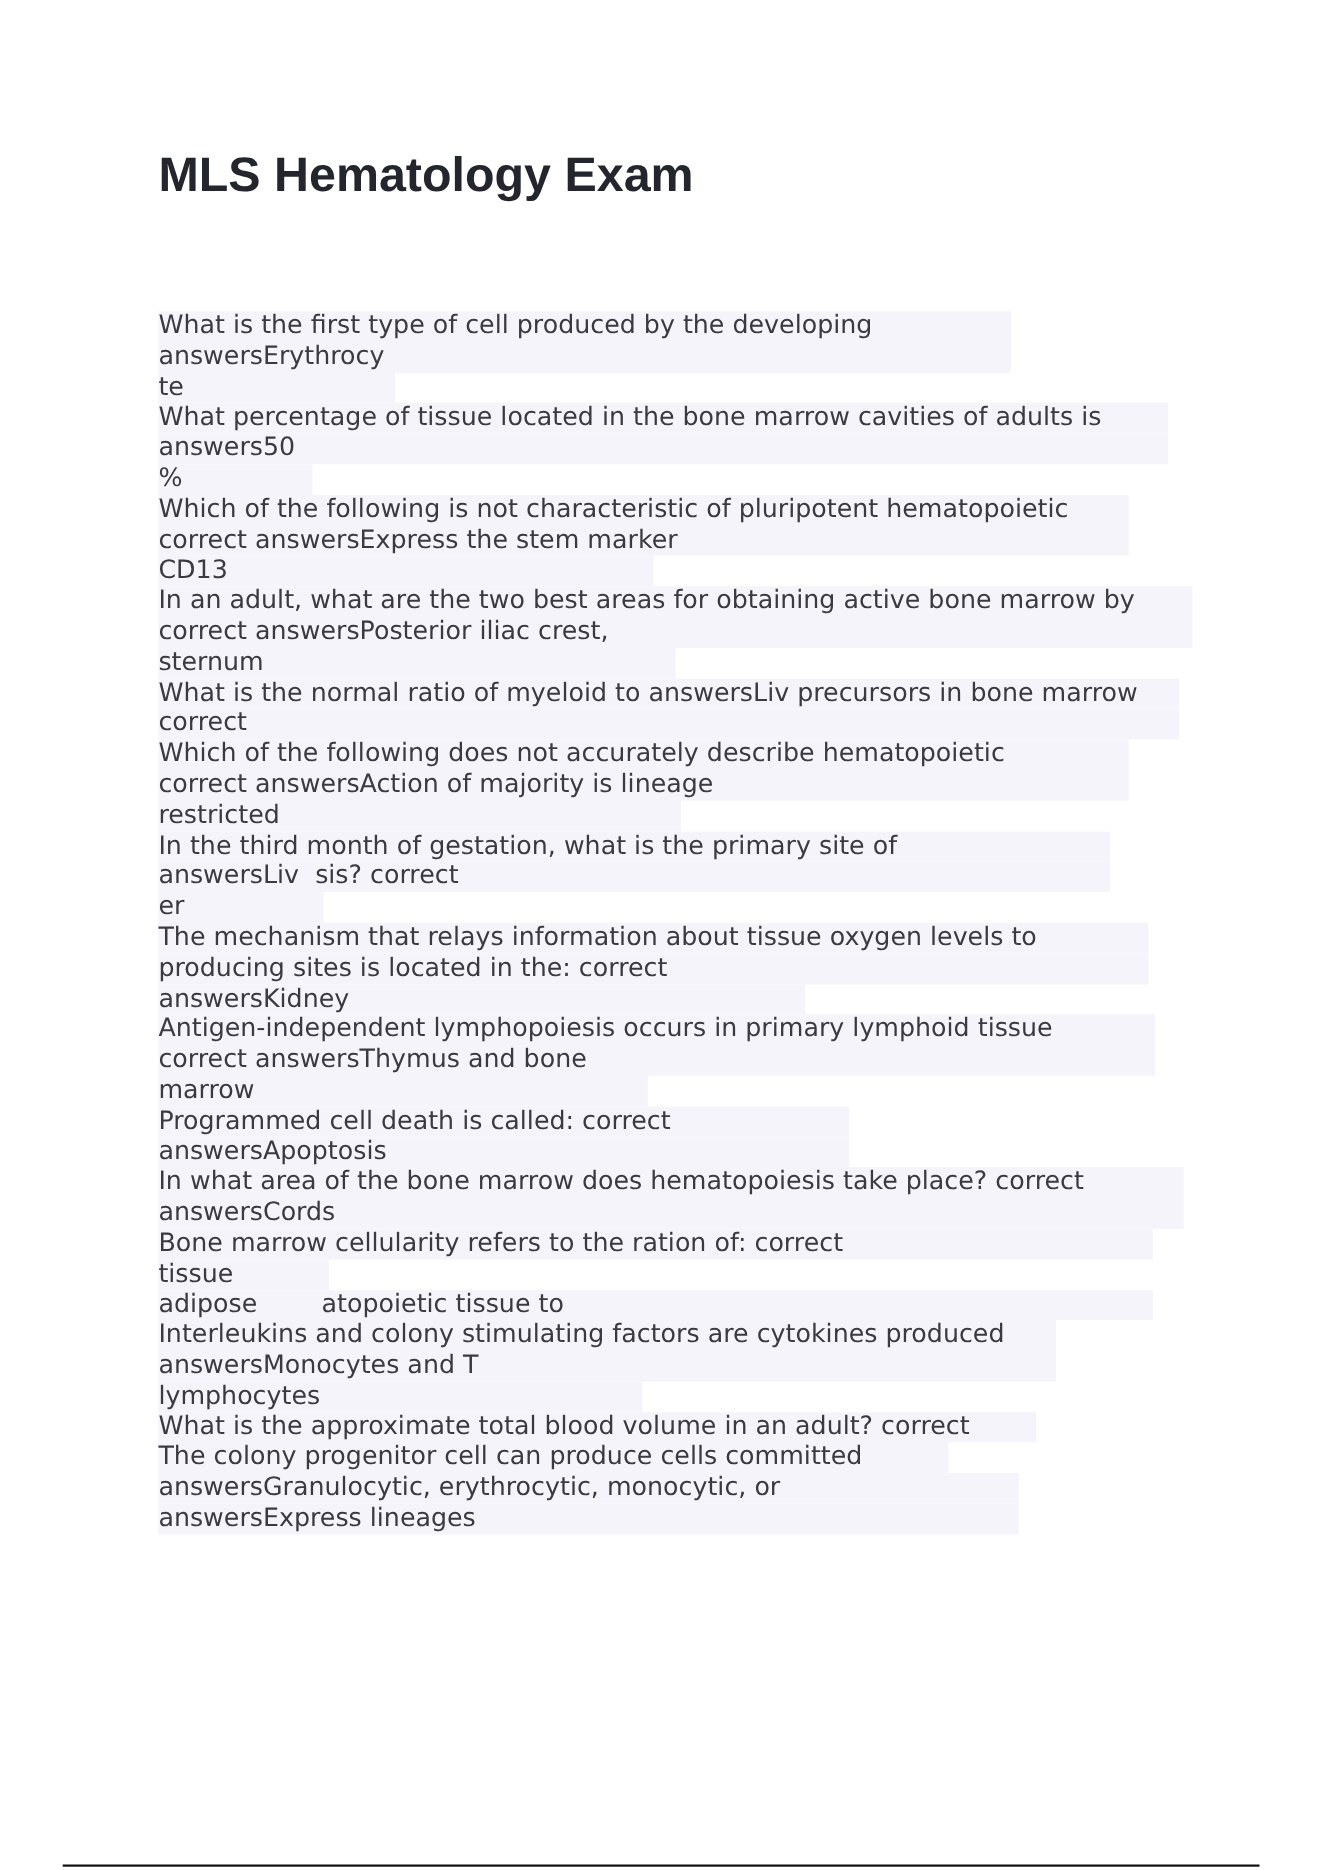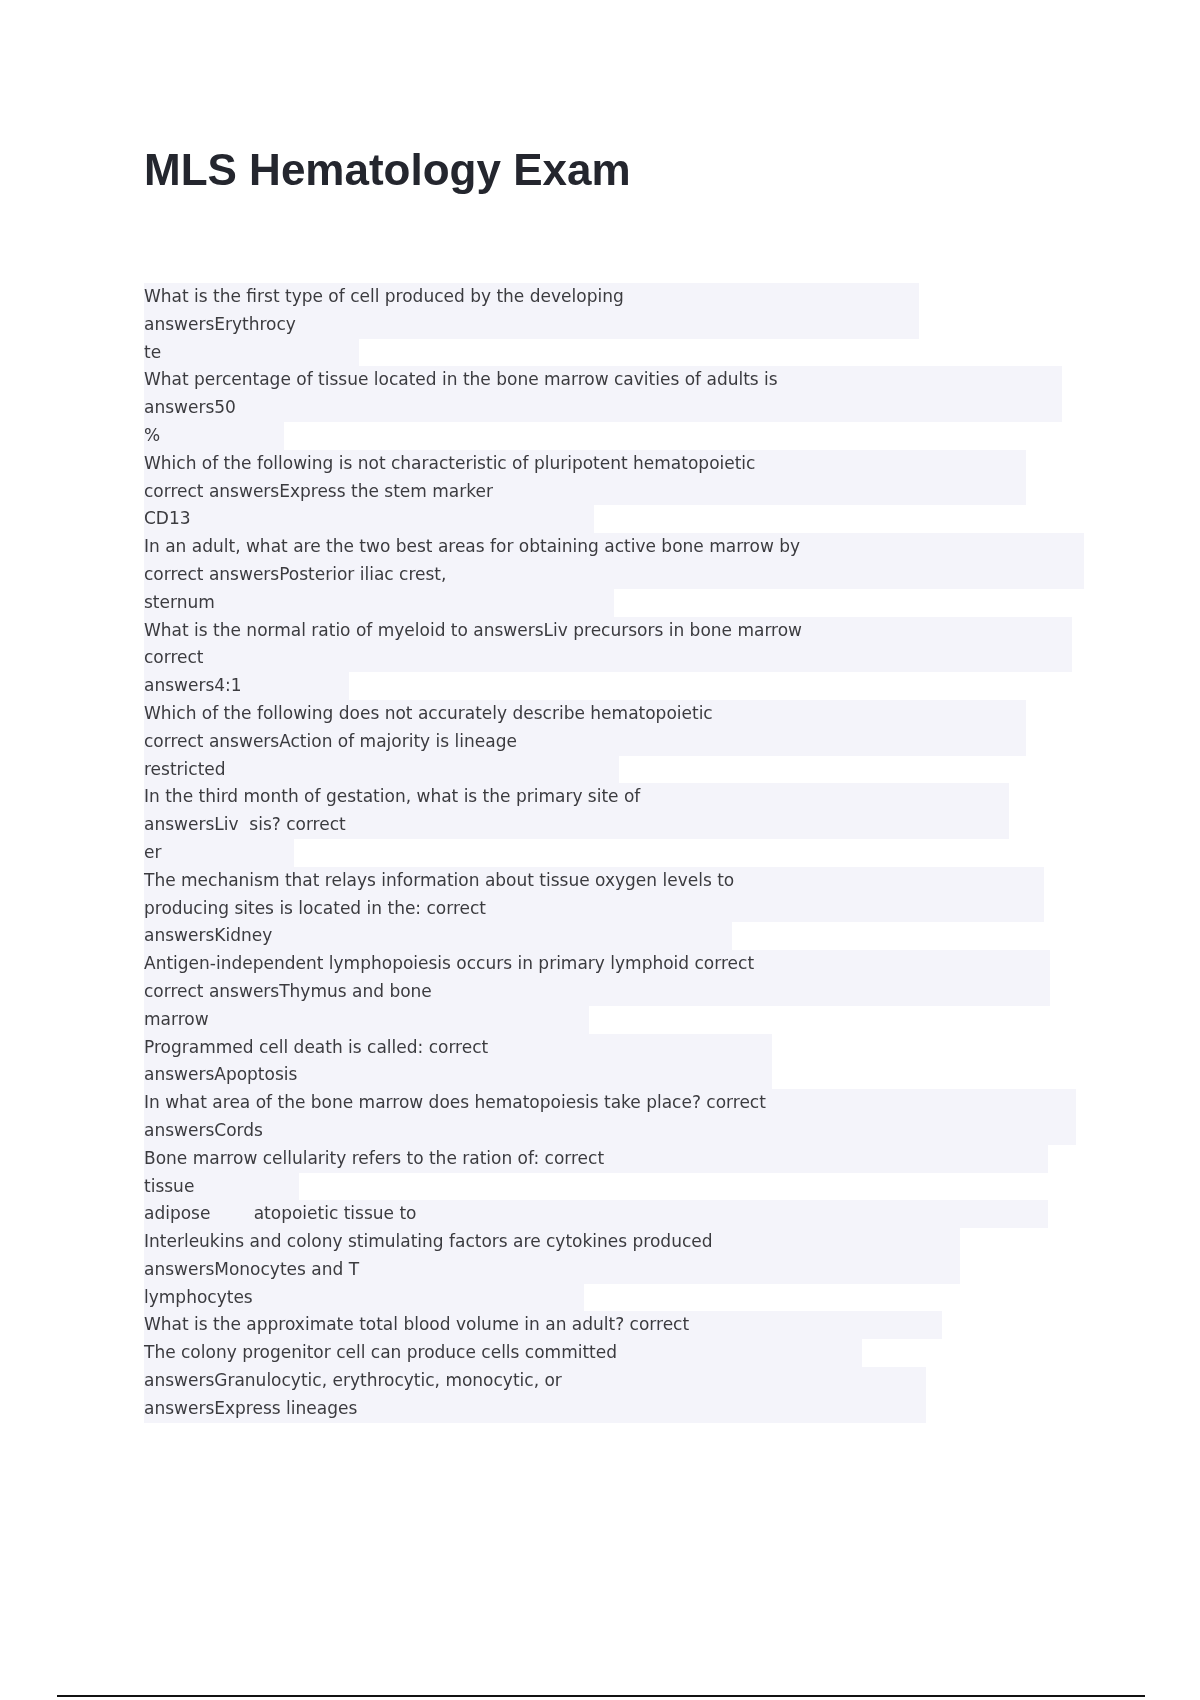--- a/index.html
+++ b/index.html
@@ -11,21 +11,21 @@
       width: 1200px;
       height: 1700px;
       position: relative;
       overflow: hidden;
       font-family: "DejaVu Sans", sans-serif;
       color: #3b3b3f;
     }
     .page-title {
       position: absolute;
       left: 144px;
-      top: 144px;
+      top: 134px;
       margin: 0;
       font-family: "Liberation Sans", sans-serif;
       font-weight: bold;
       font-size: 44px;
       line-height: 52px;
       color: #24262e;
       letter-spacing: 0px;
     }
     .content {
       position: absolute;
@@ -33,21 +33,21 @@
       top: 283px;
       width: 940px;
     }
     .qa-block {
       position: relative;
     }
     .qa-line {
       display: block;
       height: 27.8px;
       line-height: 27.8px;
-      font-size: 17px;
+      font-size: 23px;
       white-space: pre;
       position: relative;
     }
     .qa-line .hl {
       position: absolute;
       left: 0;
       top: 0;
       height: 100%;
       background: #f4f4fa;
       z-index: 0;
@@ -87,39 +87,38 @@
       <div class="qa-line"><span class="hl" style="width: 450px; background: rgb(244, 244, 250);"></span><span class="txt">CD13</span></div>
     </div>
     <div class="qa-block">
       <div class="qa-line"><span class="hl" style="width: 940px; background: rgb(244, 244, 250);"></span><span class="txt">In an adult, what are the two best areas for obtaining active bone marrow by</span></div>
       <div class="qa-line"><span class="hl" style="width: 940px; background: rgb(244, 244, 250);"></span><span class="txt">correct answersPosterior iliac crest,</span></div>
       <div class="qa-line"><span class="hl" style="width: 470px; background: rgb(244, 244, 250);"></span><span class="txt">sternum</span></div>
     </div>
     <div class="qa-block">
       <div class="qa-line"><span class="hl" style="width: 928px; background: rgb(244, 244, 250);"></span><span class="txt">What is the normal ratio of myeloid to answersLiv precursors in bone marrow</span></div>
       <div class="qa-line"><span class="hl" style="width: 928px; background: rgb(244, 244, 250);"></span><span class="txt">correct</span></div>
-      <div class="qa-line"><span class="hl" style="width: 205px; background: rgb(244, 244, 250);"></span><span class="txt">answers4:1</span></div>
     </div>
     <div class="qa-block">
       <div class="qa-line"><span class="hl" style="width: 882px; background: rgb(244, 244, 250);"></span><span class="txt">Which of the following does not accurately describe hematopoietic</span></div>
       <div class="qa-line"><span class="hl" style="width: 882px; background: rgb(244, 244, 250);"></span><span class="txt">correct answersAction of majority is lineage</span></div>
       <div class="qa-line"><span class="hl" style="width: 475px; background: rgb(244, 244, 250);"></span><span class="txt">restricted</span></div>
     </div>
     <div class="qa-block">
       <div class="qa-line"><span class="hl" style="width: 865px; background: rgb(244, 244, 250);"></span><span class="txt">In the third month of gestation, what is the primary site of</span></div>
       <div class="qa-line"><span class="hl" style="width: 865px; background: rgb(244, 244, 250);"></span><span class="txt">answersLiv  sis? correct</span></div>
       <div class="qa-line"><span class="hl" style="width: 150px; background: rgb(244, 244, 250);"></span><span class="txt">er</span></div>
     </div>
     <div class="qa-block">
       <div class="qa-line"><span class="hl" style="width: 900px; background: rgb(244, 244, 250);"></span><span class="txt">The mechanism that relays information about tissue oxygen levels to</span></div>
       <div class="qa-line"><span class="hl" style="width: 900px; background: rgb(244, 244, 250);"></span><span class="txt">producing sites is located in the: correct</span></div>
       <div class="qa-line"><span class="hl" style="width: 588px; background: rgb(244, 244, 250);"></span><span class="txt">answersKidney</span></div>
     </div>
     <div class="qa-block">
-      <div class="qa-line"><span class="hl" style="width: 906px; background: rgb(244, 244, 250);"></span><span class="txt">Antigen-independent lymphopoiesis occurs in primary lymphoid correct</span></div>
+      <div class="qa-line"><span class="hl" style="width: 906px; background: rgb(244, 244, 250);"></span><span class="txt">Antigen-independent lymphopoiesis occurs in primary lymphoid tissue</span></div>
       <div class="qa-line"><span class="hl" style="width: 906px; background: rgb(244, 244, 250);"></span><span class="txt">correct answersThymus and bone</span></div>
       <div class="qa-line"><span class="hl" style="width: 445px; background: rgb(244, 244, 250);"></span><span class="txt">marrow</span></div>
     </div>
     <div class="qa-block">
       <div class="qa-line"><span class="hl" style="width: 628px; background: rgb(244, 244, 250);"></span><span class="txt">Programmed cell death is called: correct</span></div>
       <div class="qa-line"><span class="hl" style="width: 628px; background: rgb(244, 244, 250);"></span><span class="txt">answersApoptosis</span></div>
     </div>
     <div class="qa-block">
       <div class="qa-line"><span class="hl" style="width: 932px; background: rgb(244, 244, 250);"></span><span class="txt">In what area of the bone marrow does hematopoiesis take place? correct</span></div>
       <div class="qa-line"><span class="hl" style="width: 932px; background: rgb(244, 244, 250);"></span><span class="txt">answersCords</span></div>

